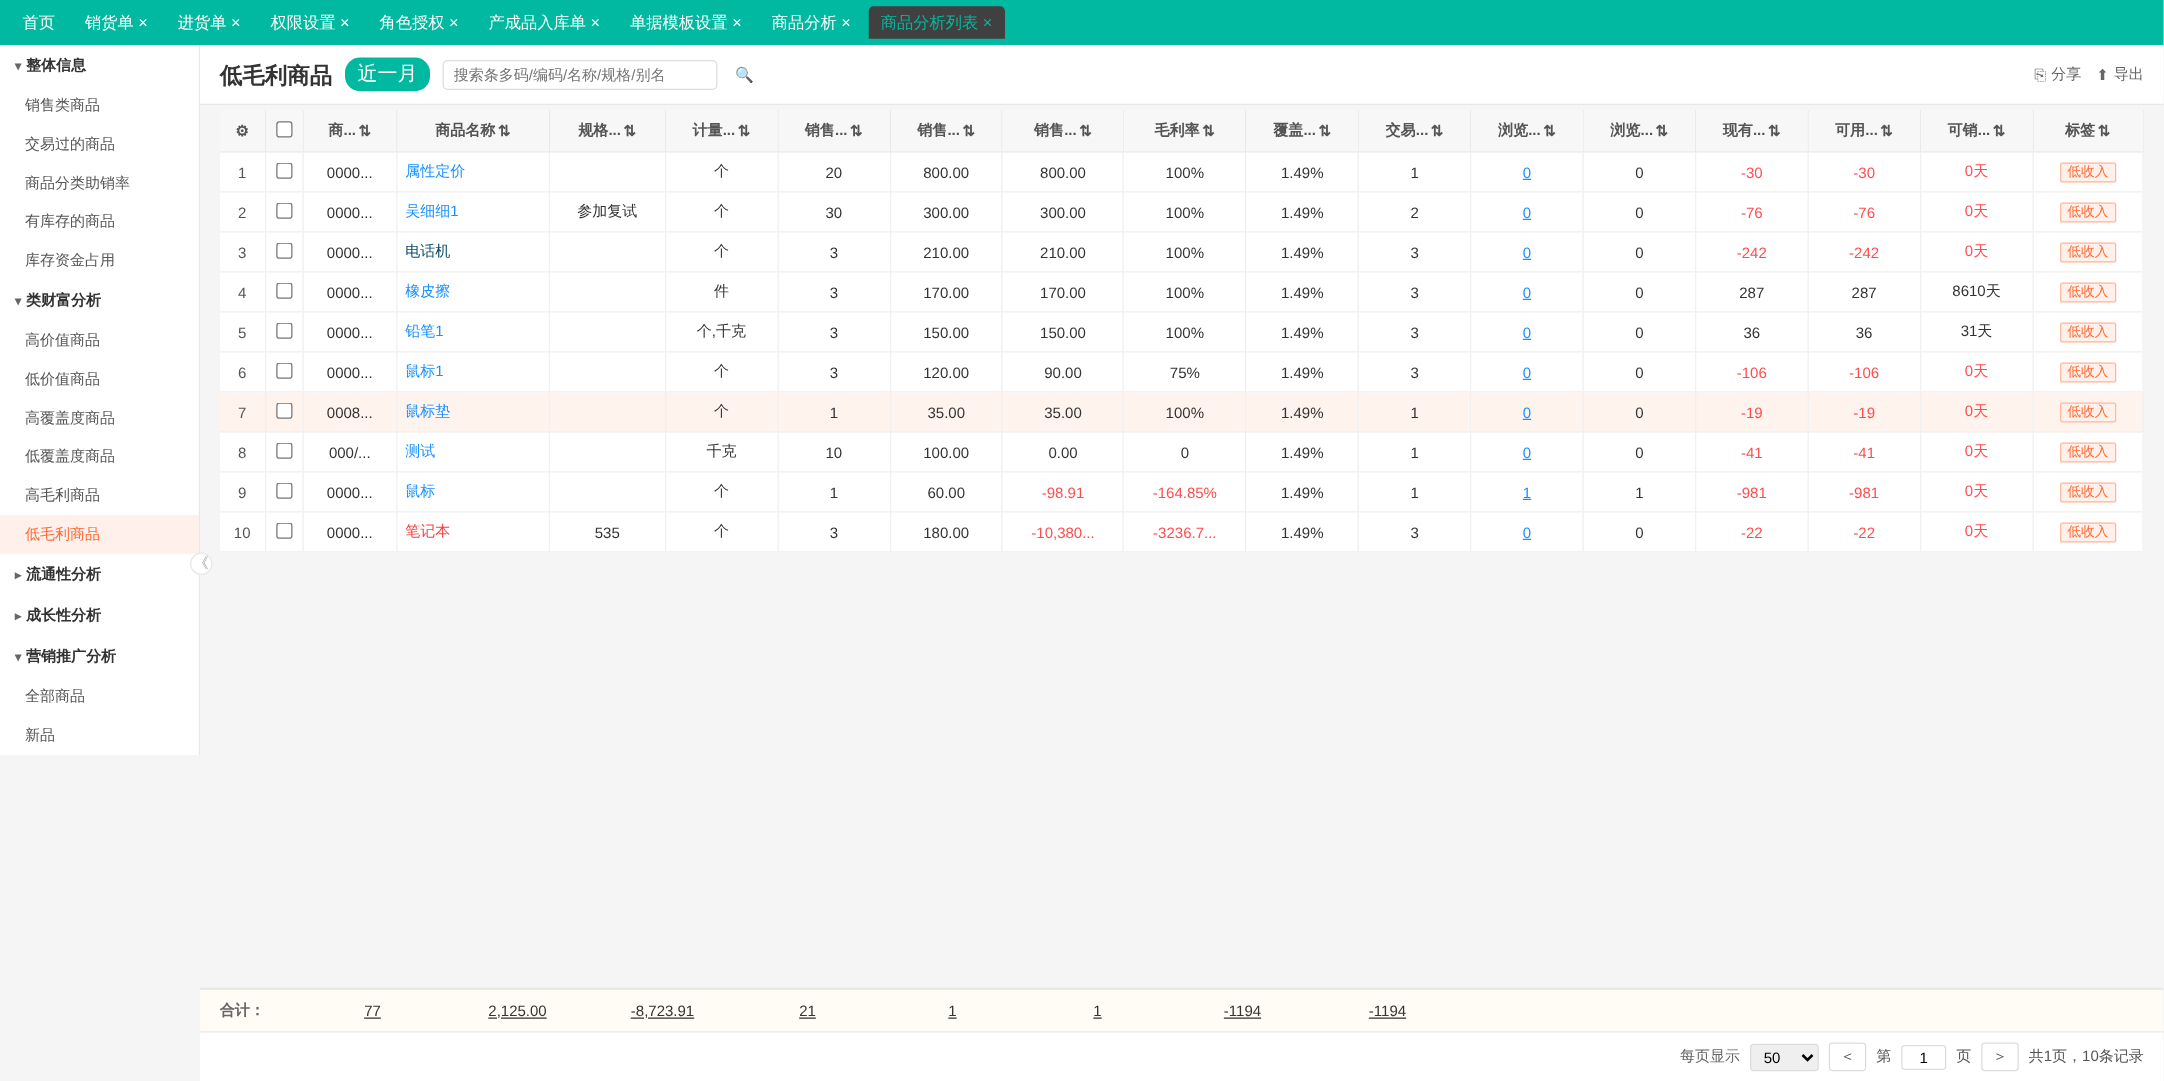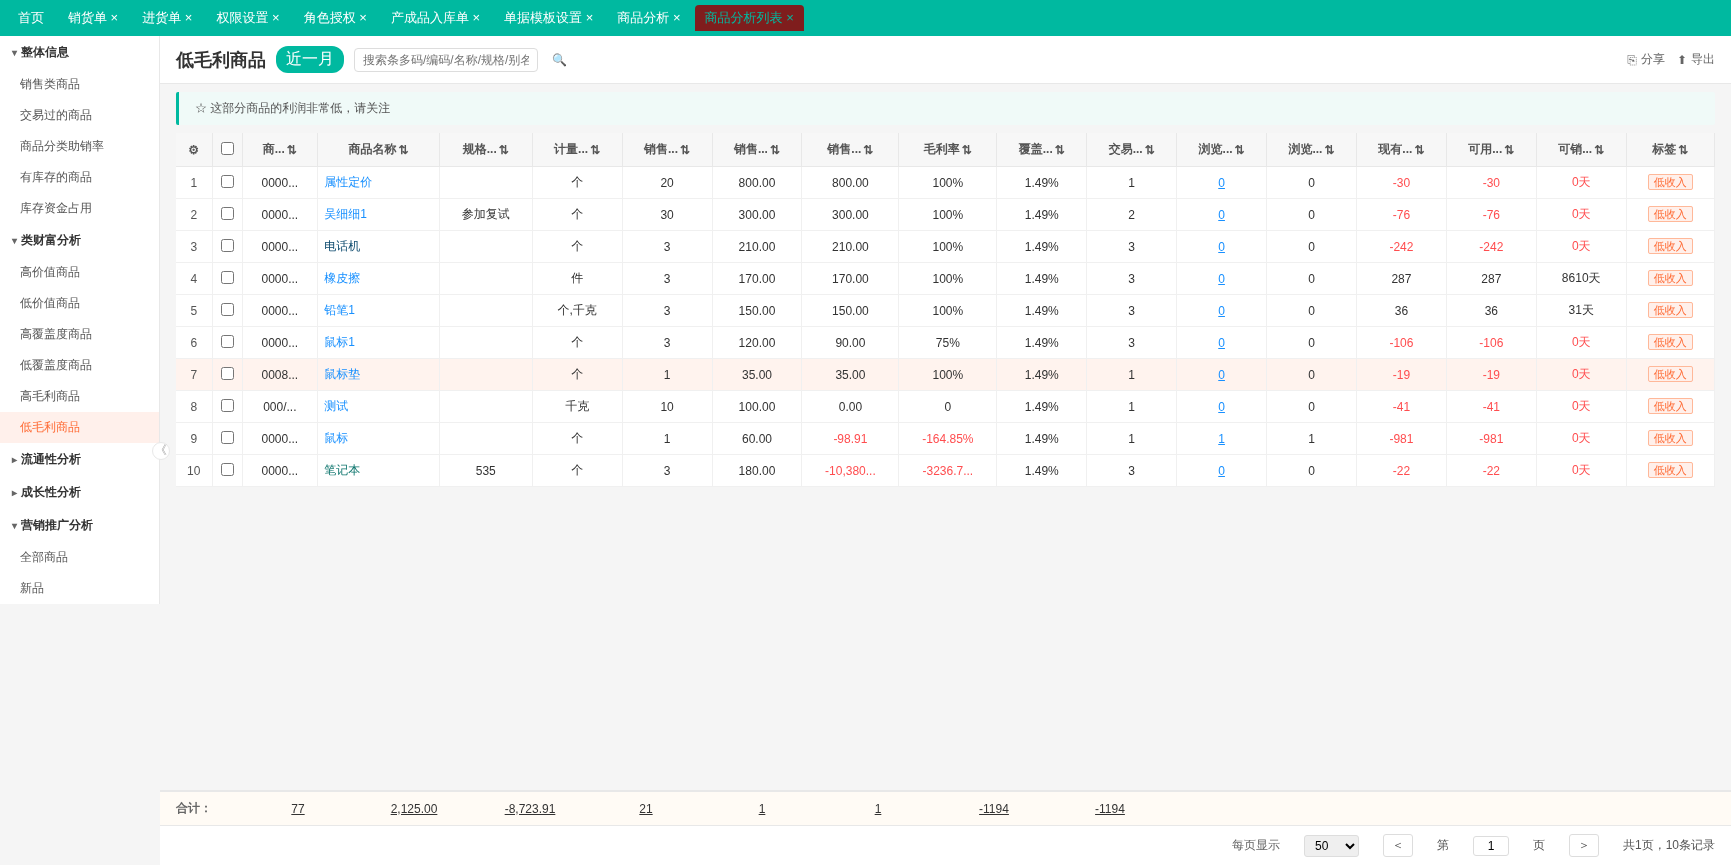--- a/index.html
+++ b/index.html
@@ -15,21 +15,21 @@
       gap: 4px;
     }
     .nav-item {
       color: #fff;
       padding: 4px 10px;
       cursor: pointer;
       border-radius: 3px;
       white-space: nowrap;
       font-size: 13px;
     }
-    .nav-item.active { background: #7f1d1d; color: #00b9a0; border-radius: 4px 4px 0 0; text-align: center; }
+    .nav-item.active { background: #404040; color: #00b9a0; border-radius: 4px 4px 0 0; text-align: center; }
 
     
     .main-layout {
       display: flex;
       height: calc(865px - 36px);
     }
 
     
     .sidebar {
       width: 160px;
@@ -102,21 +102,21 @@
       border: none;
       padding: 3px 10px;
       border-radius: 12px;
       cursor: pointer;
       font-size: 16px;
     }
     .search-box {
       border: 1px solid #ddd;
       border-radius: 4px;
       padding: 4px 8px;
-      width: 184px;
+      width: 220px;
       color: #999;
       font-size: 12px;
       outline: none;
     }
     .search-icon { color: #999; margin-left: 4px; cursor: pointer; }
     .header-actions {
       margin-left: auto;
       display: flex;
       gap: 12px;
     }
@@ -210,21 +210,21 @@
     .footer-cell { color: #333; min-width: 60px; text-align: center; text-decoration: underline; }
 
     
     .pagination-bar {
       background: #fff;
       border-top: 1px solid #e8e8e8;
       padding: 8px 16px;
       display: flex;
       align-items: center;
       justify-content: flex-end;
-      gap: 24px;
+      gap: 8px;
     }
     .page-size-label { color: #666; }
     .page-size-select {
       border: 1px solid #ddd;
       padding: 2px 6px;
       border-radius: 3px;
       font-size: 12px;
     }
     .page-btn {
       border: 1px solid #ddd;
@@ -316,23 +316,20 @@
           <span>⎘</span>
           <span>分享</span>
         </div>
         <div class="action-btn">
           <span>⬆</span>
           <span>导出</span>
         </div>
       </div>
     </div>
 
-    <div class="alert-bar">
-      <span>☆ 这部分商品的利润非常低，请关注</span>
-    </div>
 
     <div class="table-container">
       <table>
         <thead>
           <tr>
             <th style="width:36px"><span>⚙</span></th>
             <th style="width:30px"><input type="checkbox" style=""></th>
             <th>
                 <div class="col-header">
                   <span>商...</span>
@@ -609,21 +606,21 @@
       <td>1</td>
       <td class="red-text">-981</td>
       <td class="red-text">-981</td>
       <td class="red-text">0天</td>
       <td><span class="tag-badge">低收入</span></td>
     </tr>
             <tr>
       <td class="num-row">10</td>
       <td><input type="checkbox" style=""></td>
       <td>0000...</td>
-      <td style="text-align:left;color:#0f766e;cursor:pointer;">笔记本</td>
+      <td style="text-align:left;color:#ef4444;cursor:pointer;">笔记本</td>
       <td>535</td>
       <td>个</td>
       <td>3</td>
       <td>180.00</td>
       <td class="red-text">-10,380...</td>
       <td class="red-text">-3236.7...</td>
       <td>1.49%</td>
       <td>3</td>
       <td class="link-text">0</td>
       <td>0</td>

